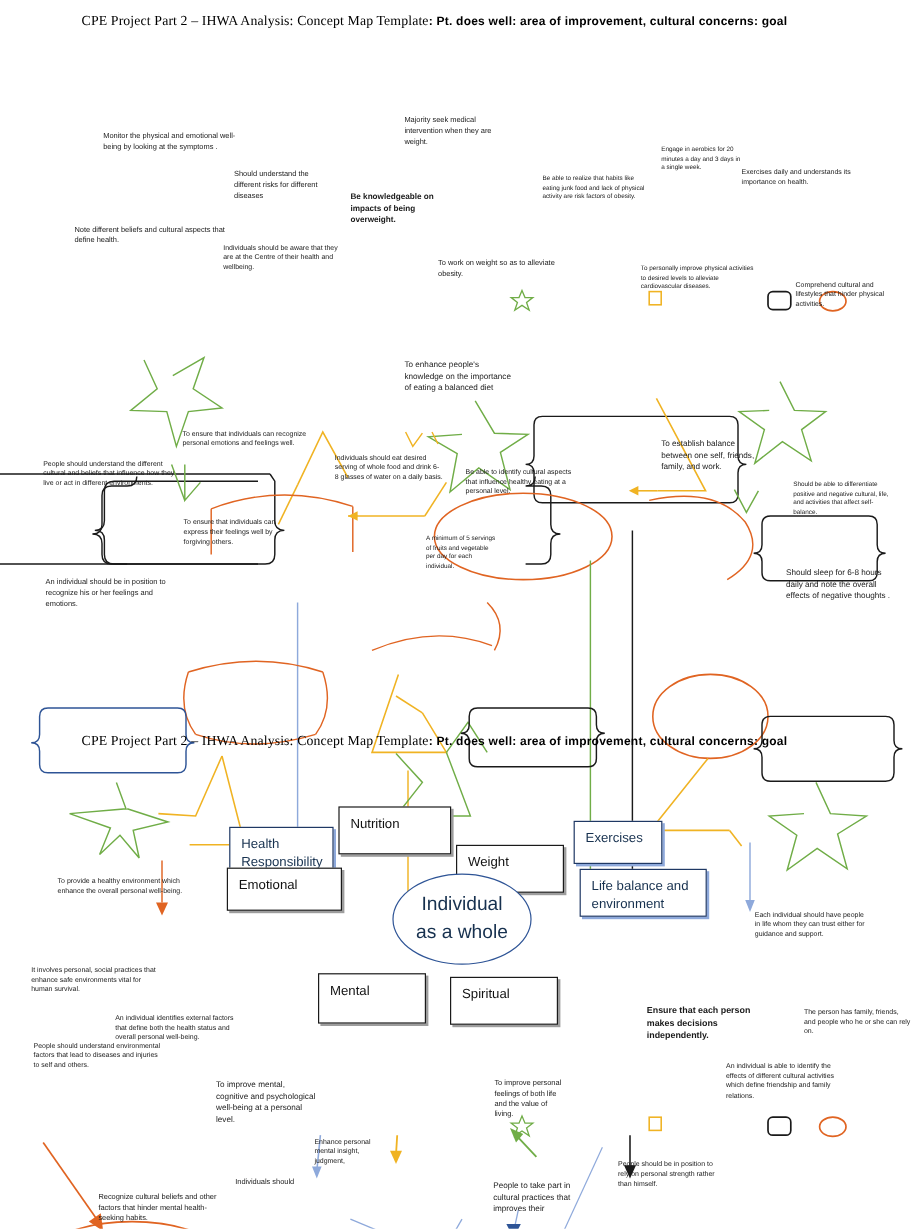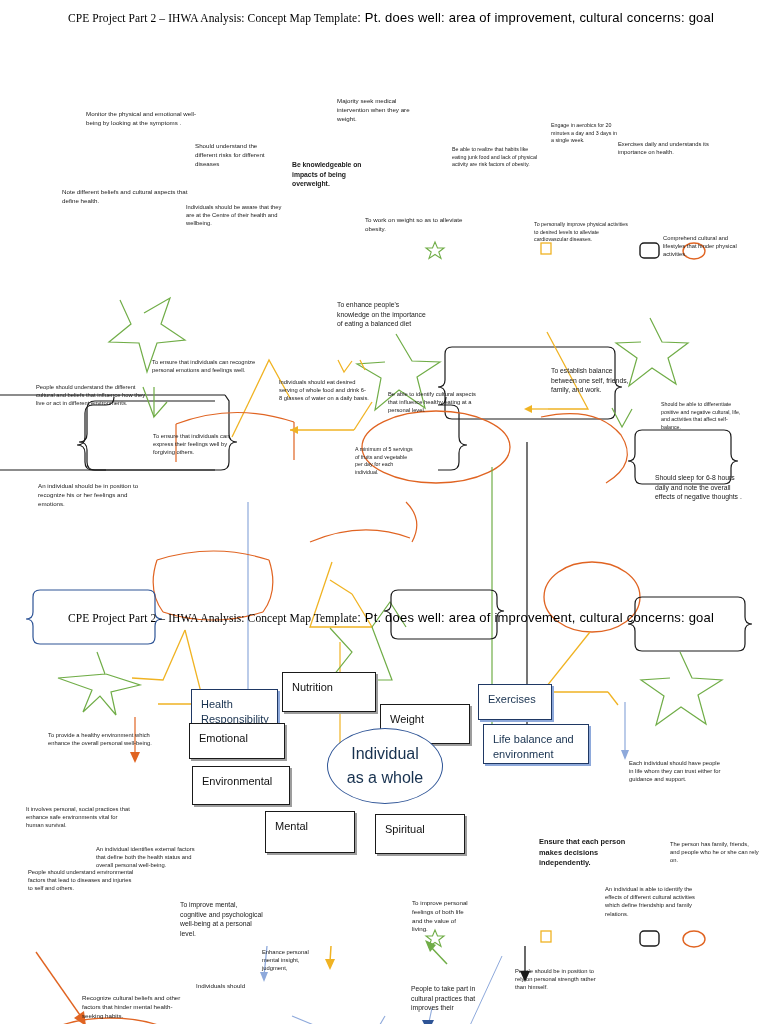--- a/index.html
+++ b/index.html
@@ -7,21 +7,21 @@
        font-family:"Liberation Sans", sans-serif;color:#000;}
   .page{position:relative;width:768px;height:1024px;}
   .map{position:absolute;left:0;width:768px;}
   #map1{top:0;height:600px;}
   #map2{top:600px;height:424px;}
 
   
   .hdr{position:absolute;left:0;top:0;width:768px;height:34px;}
   .hdr-title{position:absolute;left:68px;top:8px;white-space:nowrap;}
   .hdr-serif{font-family:"Liberation Serif", serif;font-size:11.5px;letter-spacing:.1px;}
-  .hdr-bold{font-family:"Liberation Sans", sans-serif;font-size:13px;font-weight:normal;
+  .hdr-bold{font-family:"Liberation Sans", sans-serif;font-size:10px;font-weight:bold;
             letter-spacing:.2px;}
 
   
   .note{position:absolute;line-height:1.42;color:#1a1a1a;}
   .t5  {font-size:5.3px;}
   .t55 {font-size:5.8px;}
   .t6  {font-size:6.2px;}
   .t65 {font-size:6.8px;}
   .t7  {font-size:7.4px;}
   .bold{font-weight:bold;}
@@ -273,23 +273,20 @@
     <div class="cbox" style="left:478px;top:84px;width:72px;height:34px;">
       <span>Exercises</span>
     </div>
     <div class="cbox dark" style="left:189px;top:123px;width:94px;height:34px;">
       <span>Emotional</span>
     </div>
     <div class="cbox" style="left:483px;top:124px;width:104px;height:38px;">
       <span>Life balance and
 environment</span>
     </div>
-    <div class="cbox dark" style="left:192px;top:166px;width:96px;height:37px;">
-      <span>Environmental</span>
-    </div>
     <div class="cbox dark" style="left:265px;top:211px;width:88px;height:40px;">
       <span>Mental</span>
     </div>
     <div class="cbox dark" style="left:375px;top:214px;width:88px;height:38px;">
       <span>Spiritual</span>
     </div>
 
     <div class="oval-c" style="left:327px;top:128px;width:114px;height:74px;">
       <span>Individual
 as a whole</span>

